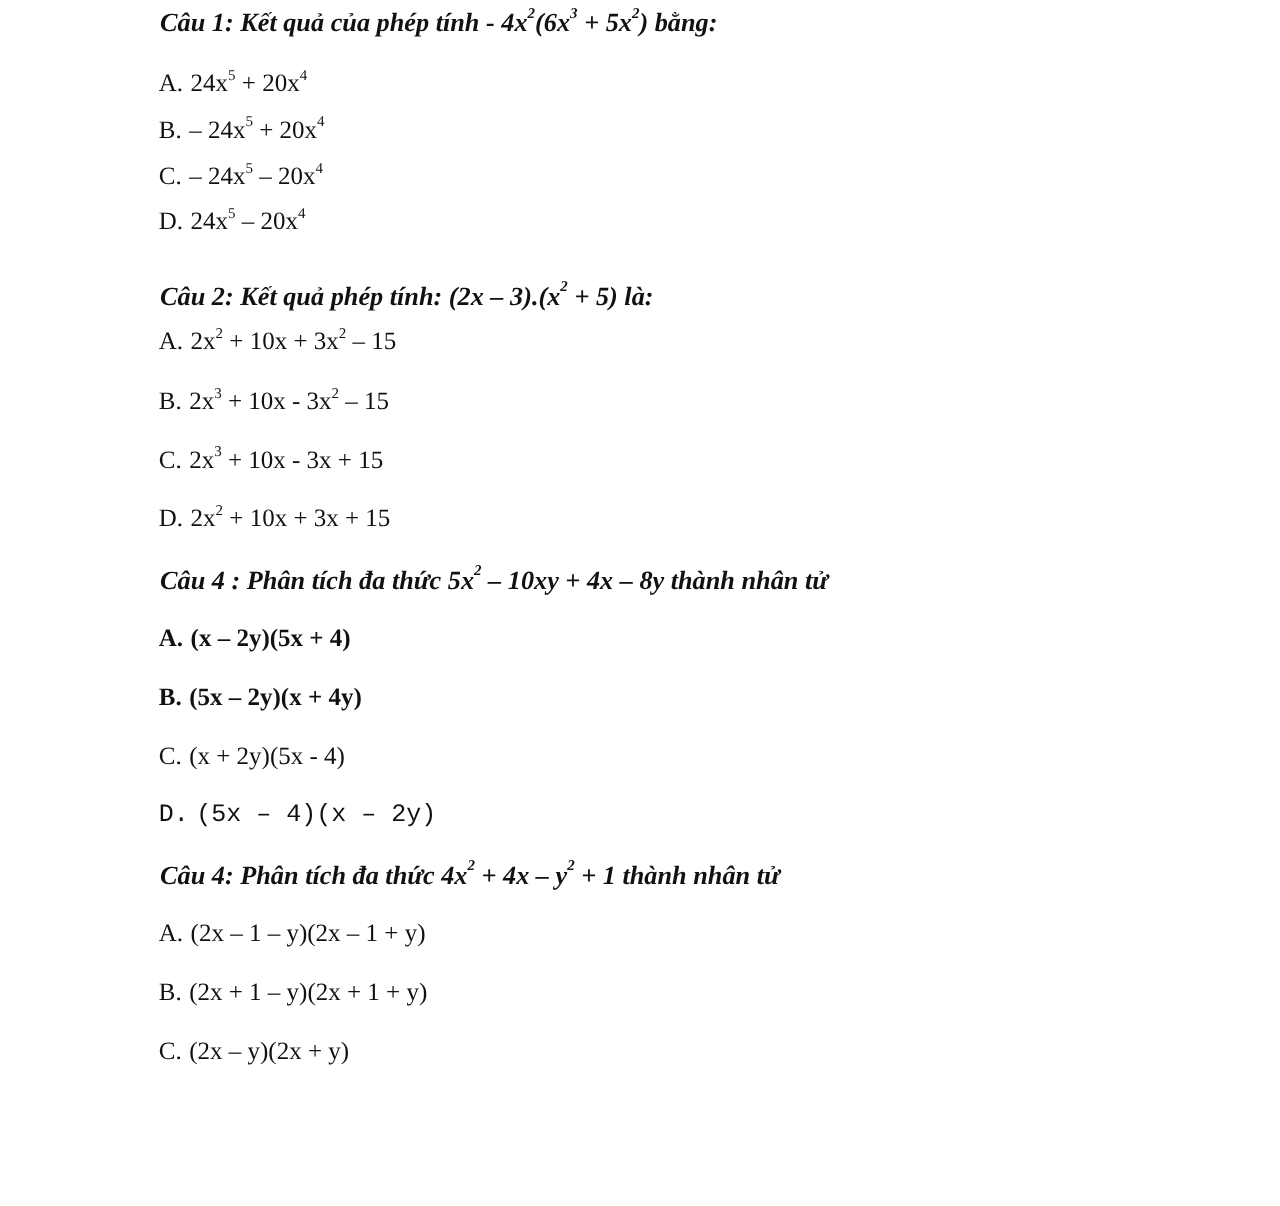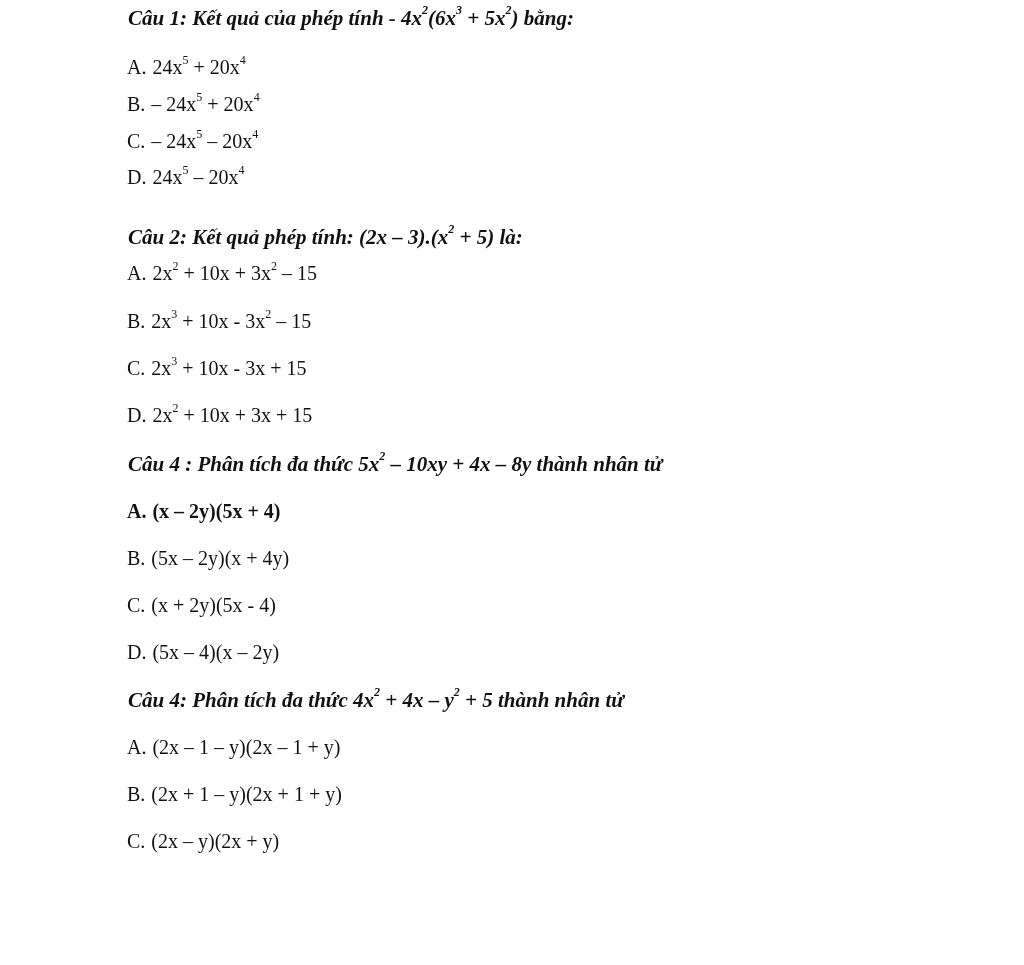--- a/index.html
+++ b/index.html
@@ -29,23 +29,23 @@
 <div class="opt" style="top:262px;"><span class="lbl">A.</span><span>2x</span><sup>2</sup><span> + 10x + 3x</span><sup>2</sup><span> – 15</span></div>
 <div class="opt" style="top:310px;"><span class="lbl">B.</span><span>2x</span><sup>3</sup><span> + 10x - 3x</span><sup>2</sup><span> – 15</span></div>
 <div class="opt" style="top:357px;font-family:Liberation Serif, serif;"><span class="lbl">C.</span><span>2x</span><sup>3</sup><span> + 10x - 3x + 15</span></div>
 <div class="opt" style="top:404px;"><span class="lbl">D.</span><span>2x</span><sup>2</sup><span> + 10x + 3x + 15</span></div>
 
 <div class="q" style="top:452px;">
   <span>Câu 4 :</span>
   <span>Phân tích đa thức 5x</span><sup>2</sup><span> – 10xy + 4x – 8y thành nhân tử</span>
 </div>
 <div class="opt" style="top:500px;font-weight:bold;"><span class="lbl">A.</span><span>(x – 2y)(5x + 4)</span></div>
-<div class="opt" style="top:547px;"><span class="lbl">B.</span><span>(5x – 2y)(x + 4y)</span></div>
+<div class="opt" style="top:547px;font-weight:bold;"><span class="lbl">B.</span><span>(5x – 2y)(x + 4y)</span></div>
 <div class="opt" style="top:594px;"><span class="lbl">C.</span><span>(x + 2y)(5x - 4)</span></div>
-<div class="opt" style="top:641px;"><span class="lbl">D.</span><span>(5x – 4)(x – 2y)</span></div>
+<div class="opt" style="top:641px;font-family:Liberation Mono, monospace;"><span class="lbl">D.</span><span>(5x – 4)(x – 2y)</span></div>
 
 <div class="q" style="top:688px;">
   <span>Câu 4:</span>
-  <span>Phân tích đa thức 4x</span><sup>2</sup><span> + 4x – y</span><sup>2</sup><span> + 5 thành nhân tử</span>
+  <span>Phân tích đa thức 4x</span><sup>2</sup><span> + 4x – y</span><sup>2</sup><span> + 1 thành nhân tử</span>
 </div>
 <div class="opt" style="top:736px;"><span class="lbl">A.</span><span>(2x – 1 – y)(2x – 1 + y)</span></div>
 <div class="opt" style="top:783px;"><span class="lbl">B.</span><span>(2x + 1 – y)(2x + 1 + y)</span></div>
 <div class="opt" style="top:830px;"><span class="lbl">C.</span><span>(2x – y)(2x + y)</span></div>
 
 </body></html>

